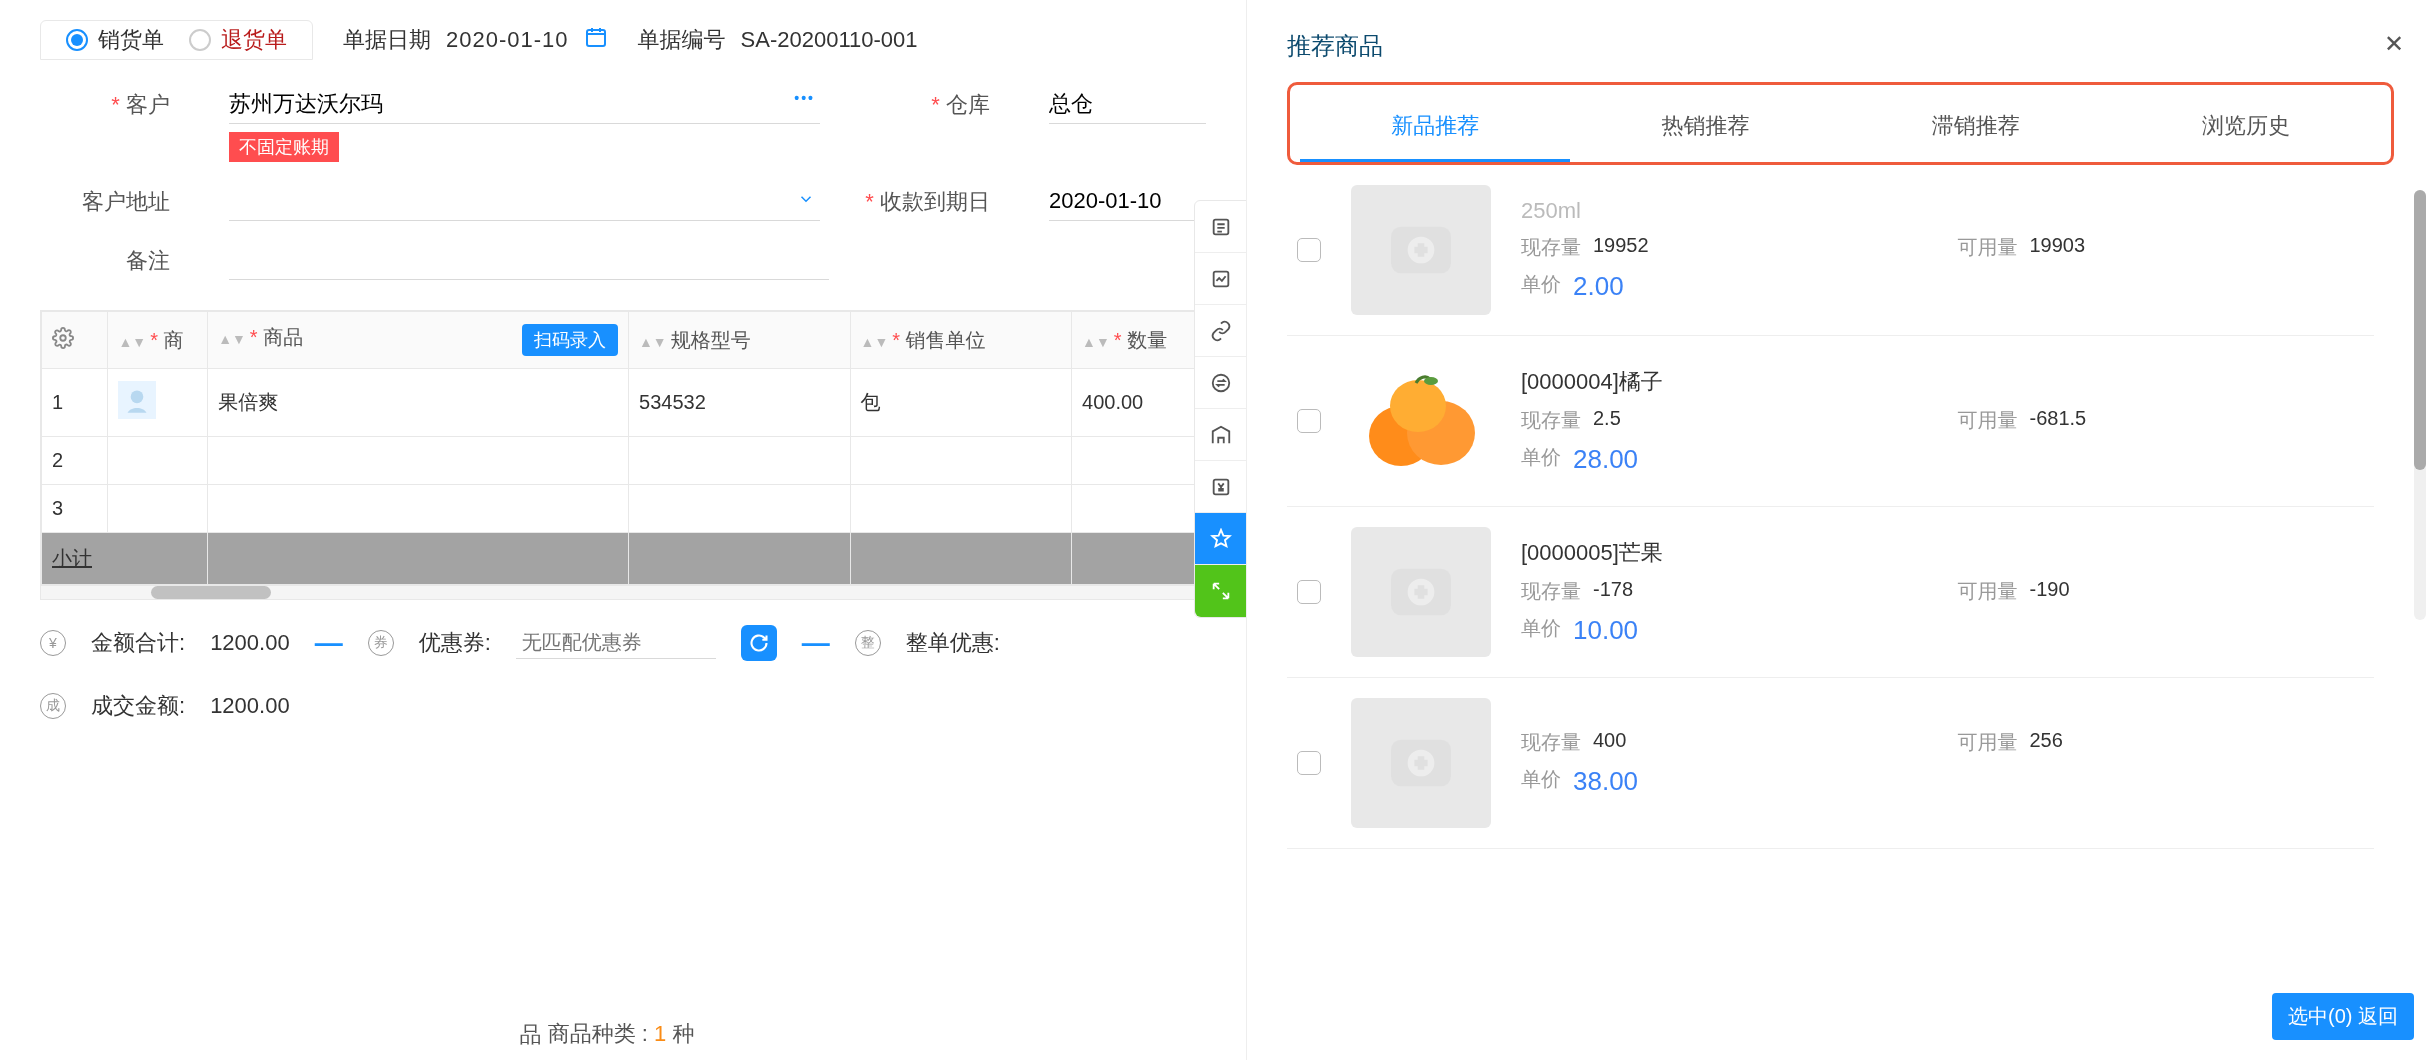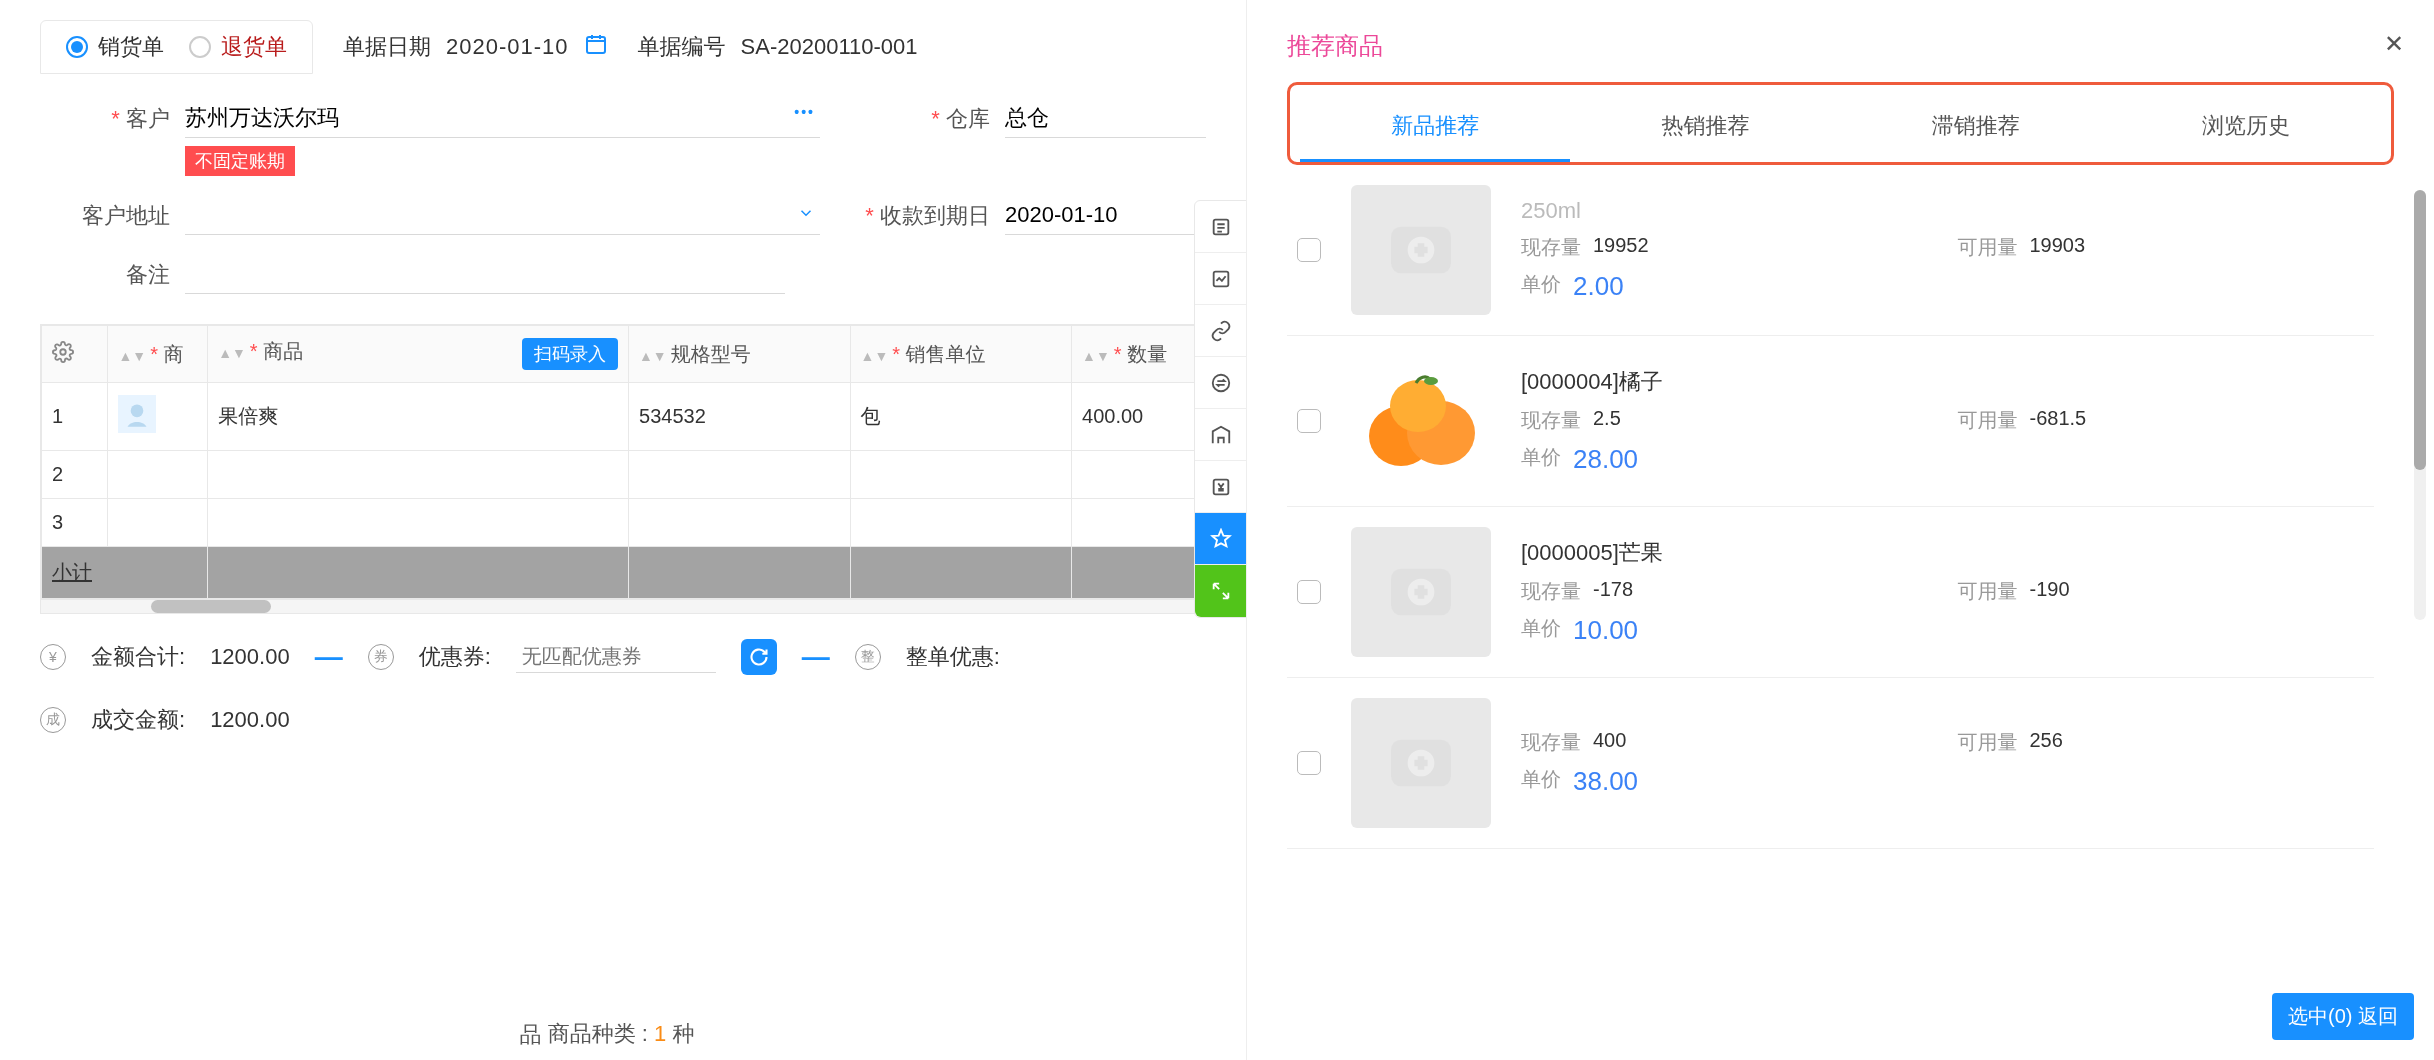--- a/index.html
+++ b/index.html
@@ -3,34 +3,34 @@
 <meta charset="utf-8">
 <style>
 * { box-sizing: border-box; margin: 0; padding: 0; }
 body { font-family: -apple-system, "PingFang SC", "Microsoft YaHei", sans-serif; font-size: 14px; color: #333; background: #fff; }
 .app { display: flex; width: 2434px; height: 1060px; }
 .left-panel { width: 1246px; background: #fff; position: relative; padding: 20px 0 0 40px; }
 .right-panel { width: 1188px; background: #fff; padding: 30px 40px 0 40px; position: relative; border-left: 1px solid #eee; }
 
 
 .header-row { display: flex; align-items: center; gap: 30px; margin-bottom: 25px; }
-.order-type-group { display: flex; gap: 25px; background: #fff; border: 1px solid #e8e8e8; border-radius: 6px 6px 0 0; padding: 11px 25px; }
+.order-type-group { display: flex; gap: 25px; background: #fff; border: 1px solid #e8e8e8; border-radius: 6px 6px 0 0; padding: 4px 25px; }
 .radio-item { display: flex; align-items: center; gap: 10px; cursor: pointer; font-size: 22px; }
 .radio-circle { width: 22px; height: 22px; border: 2px solid #ccc; border-radius: 50%; display: inline-flex; align-items: center; justify-content: center; }
 .radio-circle.checked { border-color: #1890ff; }
 .radio-circle.checked::after { content: ''; width: 12px; height: 12px; background: #1890ff; border-radius: 50%; }
 .header-field { display: flex; align-items: center; gap: 15px; font-size: 22px; }
 .calendar-icon { color: #1890ff; font-size: 24px; }
 
 
 .form-grid { display: grid; grid-template-columns: 780px 1fr; gap: 20px 40px; margin-bottom: 30px; padding-right: 40px; }
 .form-row { display: flex; align-items: flex-start; gap: 15px; }
 .form-label { width: 130px; text-align: right; font-size: 22px; color: #555; padding-top: 5px; }
 .req::before { content: '* '; color: #ff4d4f; }
-.form-control { flex: 1; position: relative; }
+.form-control { flex: 1; position: relative; margin-left: 44px; }
 .form-input { width: 100%; border: none; border-bottom: 1px solid #d9d9d9; padding: 6px 0; font-size: 22px; background: transparent; }
 .ellipsis-icon { position: absolute; right: 5px; top: 5px; color: #1890ff; font-weight: bold; letter-spacing: 2px; cursor: pointer; }
 .chevron-icon { position: absolute; right: 5px; top: 8px; color: #1890ff; }
 .tag-red { display: inline-block; background: #ff4d4f; color: #fff; padding: 3px 10px; font-size: 18px; margin-top: 8px; }
 
 
 .table-wrap { border: 1px solid #e8e8e8; margin-right: 40px; }
 .table { width: 100%; border-collapse: collapse; }
 .table th, .table td { border: 1px solid #e8e8e8; padding: 12px 10px; text-align: left; font-size: 20px; }
 .table th { background: #fafafa; font-weight: normal; color: #555; position: relative; }
@@ -54,21 +54,21 @@
 .side-toolbar .tb-item { width: 52px; height: 52px; display: flex; align-items: center; justify-content: center; border-bottom: 1px solid #eee; color: #555; cursor: pointer; font-size: 22px; }
 .side-toolbar .tb-item:last-child { border-bottom: none; }
 .side-toolbar .tb-item.active { background: #1890ff; color: #fff; }
 .side-toolbar .tb-item.green { background: #52c41a; color: #fff; border-radius: 0 0 0 6px; }
 
 
 .footer { position: absolute; bottom: 10px; left: 8px; right: 40px; text-align: center; font-size: 22px; color: #555; }
 .footer .orange { color: #fa8c16; }
 
 
-.right-title { font-size: 24px; color: #ec4899; margin-bottom: 20px; }
+.right-title { font-size: 24px; color: #0c4a6e; margin-bottom: 20px; }
 .close-x { position: absolute; right: 30px; top: 30px; font-size: 24px; color: #555; cursor: pointer; }
 .tab-container { border: 3px solid #ef5b3c; border-radius: 10px; padding: 8px 10px 0 10px; margin-bottom: 0; }
 .tabs { display: flex; }
 .tab { flex: 1; text-align: center; padding: 18px 0; font-size: 22px; color: #555; cursor: pointer; }
 .tab.active { color: #1890ff; border-bottom: 3px solid #1890ff; }
 
 .product-list { overflow-y: auto; height: 800px; padding-right: 20px; }
 .product-row { display: flex; align-items: center; gap: 30px; border-bottom: 1px solid #eee; padding: 20px 10px; }
 .product-check { width: 24px; height: 24px; border: 1.5px solid #bbb; border-radius: 5px; cursor: pointer; flex-shrink: 0; }
 .product-img { width: 140px; height: 130px; background: #e8e8e8; border-radius: 6px; display: flex; align-items: center; justify-content: center; flex-shrink: 0; }

